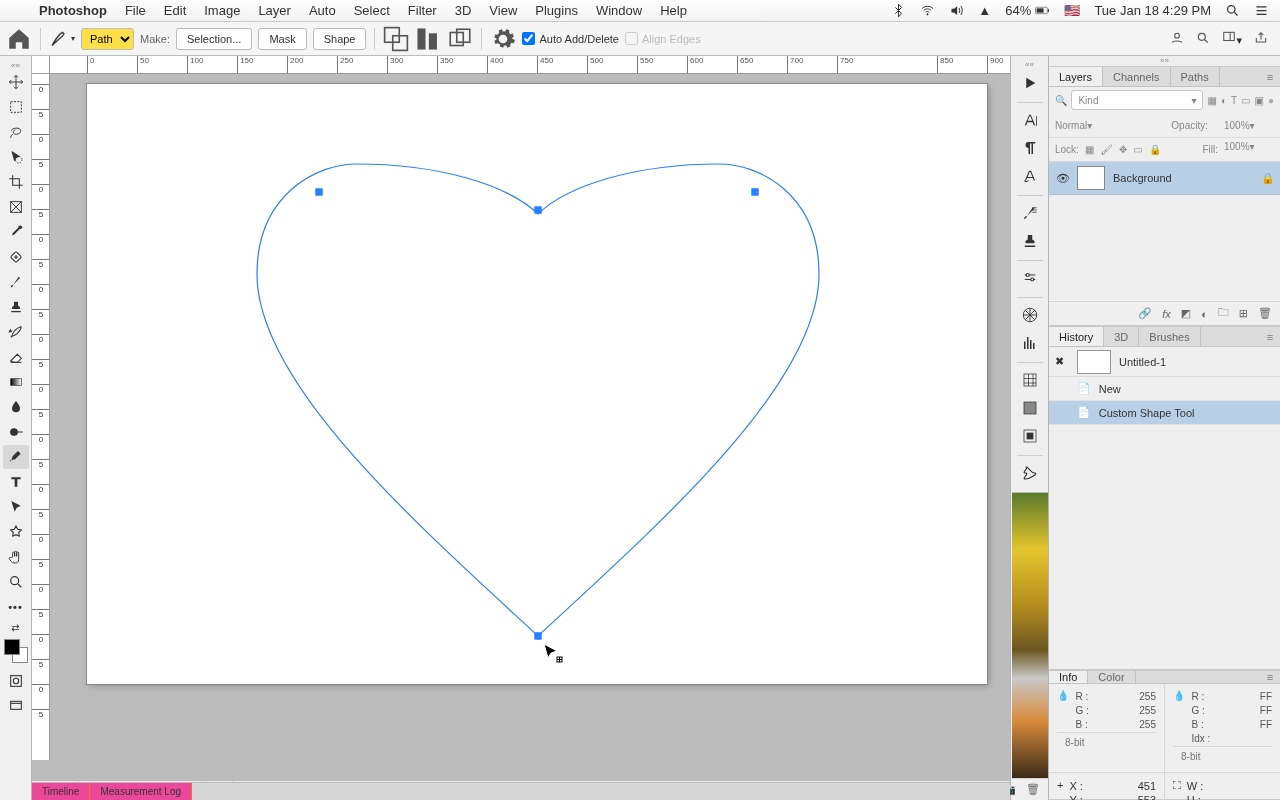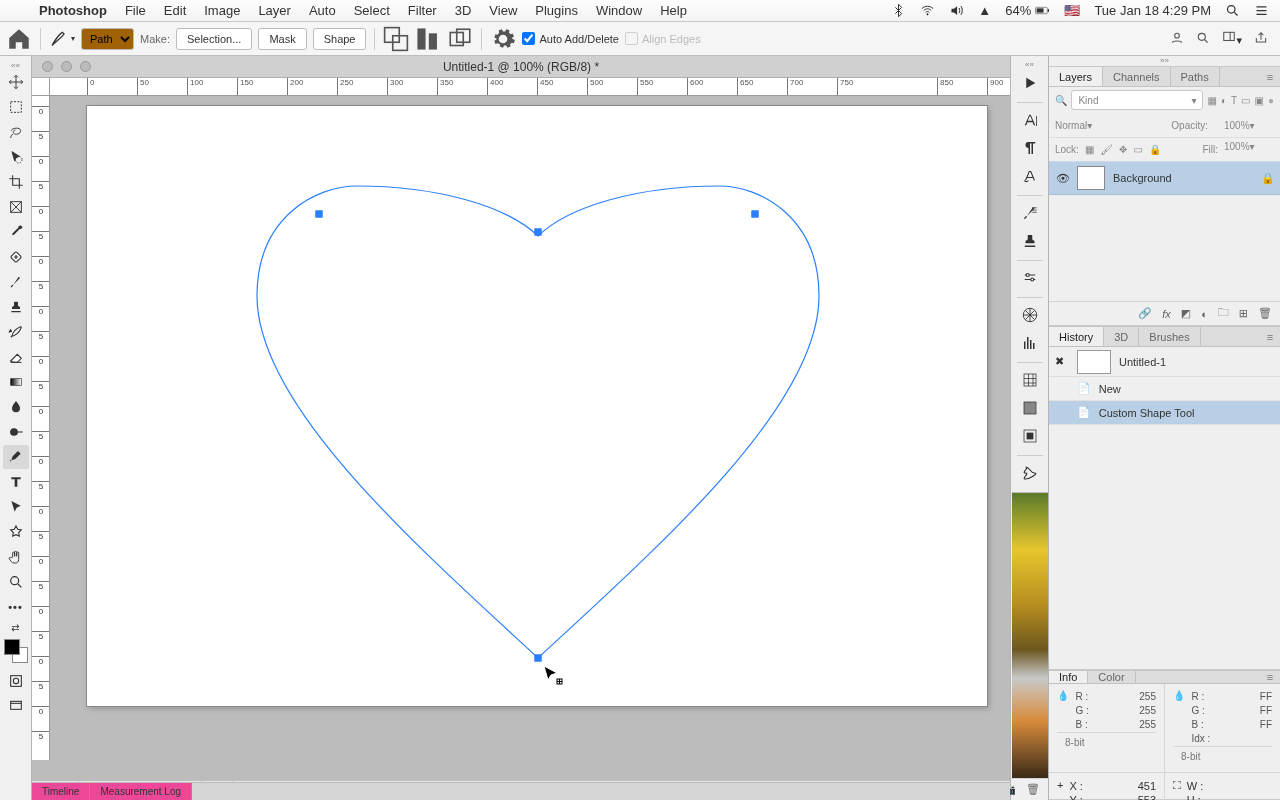--- a/index.html
+++ b/index.html
@@ -5,21 +5,21 @@
 * { margin:0; padding:0; box-sizing:border-box; font-family:-apple-system,"Helvetica Neue",Arial,sans-serif; user-select:none;}
 body { width:1280px; height:800px; background:#f0f0f0; overflow:hidden; position:relative; font-size:11px; color:#333;}
 .menubar { height:22px; background:linear-gradient(#fdfdfd,#f3f3f3); border-bottom:1px solid #c9c9c9; display:flex; align-items:center; padding:0 4px 0 12px; font-size:13px;}
 .menubar .mi { padding:0 9px; cursor:default;}
 .menubar .mi.bold{font-weight:700;}
 .menubar .spacer{flex:1;}
 .menubar .ri{padding:0 7px; display:flex; align-items:center; gap:4px;}
 .menubar svg{width:15px;height:15px;}
 .optionsbar{height:34px;background:#f5f5f5;border-bottom:1px solid #bdbdbd;display:flex;align-items:center;padding:0 6px;gap:6px;font-size:11px;}
 .optionsbar .obtn{height:22px;padding:0 10px;background:#fff;border:1px solid #bbb;border-radius:3px;display:flex;align-items:center;cursor:default;}
-.optionsbar select{height:22px;border:1px solid #bbb;border-radius:3px;background:#a16207;font-size:11px;padding:0 4px;}
+.optionsbar select{height:22px;border:1px solid #bbb;border-radius:3px;background:#fde047;font-size:11px;padding:0 4px;}
 .optionsbar .iconbtn{width:26px;height:24px;display:flex;align-items:center;justify-content:center;border-radius:3px;cursor:default;}
 .optionsbar .sep{width:1px;height:22px;background:#ccc;margin:0 2px;}
 .workspace{position:absolute;top:56px;left:0;right:0;bottom:0;display:flex;}
 .tools{width:32px;background:#f0f0f0;border-right:1px solid #b5b5b5;display:flex;flex-direction:column;align-items:center;padding-top:4px;}
 .tools .collapser{width:100%;height:10px;display:flex;justify-content:center;align-items:center;font-size:8px;color:#888;}
 .tools .tool{width:26px;height:24px;display:flex;align-items:center;justify-content:center;margin:0 0 1px 0;border-radius:2px;cursor:default;}
 .tools .tool.sel{background:#d8d8d8;}
 .tools .tool svg{width:16px;height:16px;}
 .tools .colorswatch{width:24px;height:24px;position:relative;margin-top:4px;}
 .tools .colorswatch .fg{position:absolute;top:0;left:0;width:16px;height:16px;background:#000;border:1px solid #888;}
@@ -349,28 +349,20 @@
       </div>
     <div class="tool">
         <svg viewBox="0 0 24 24" fill="none" stroke="#333" stroke-width="1.6">
           <rect x="4" y="5" width="16" height="12"></rect>
           <path d="M4 8h16"></path>
         </svg>
       </div>
   </div>
 
   <div class="docarea">
-    <div class="doc-tabbar">
-      <div class="traffic">
-          <span></span>
-          <span></span>
-          <span></span>
-        </div>
-      <div class="tabtitle">Untitled-1 @ 100% (RGB/8) *</div>
-    </div>
     <div class="canvas-wrap">
       <div class="ruler-corner"></div>
       <div class="ruler-h" id="rulerH">
           <div class="tick" style="left: 37px;">0</div>
           <div class="tick" style="left: 87px;">50</div>
           <div class="tick" style="left: 137px;">100</div>
           <div class="tick" style="left: 187px;">150</div>
           <div class="tick" style="left: 237px;">200</div>
           <div class="tick" style="left: 287px;">250</div>
           <div class="tick" style="left: 337px;">300</div>

